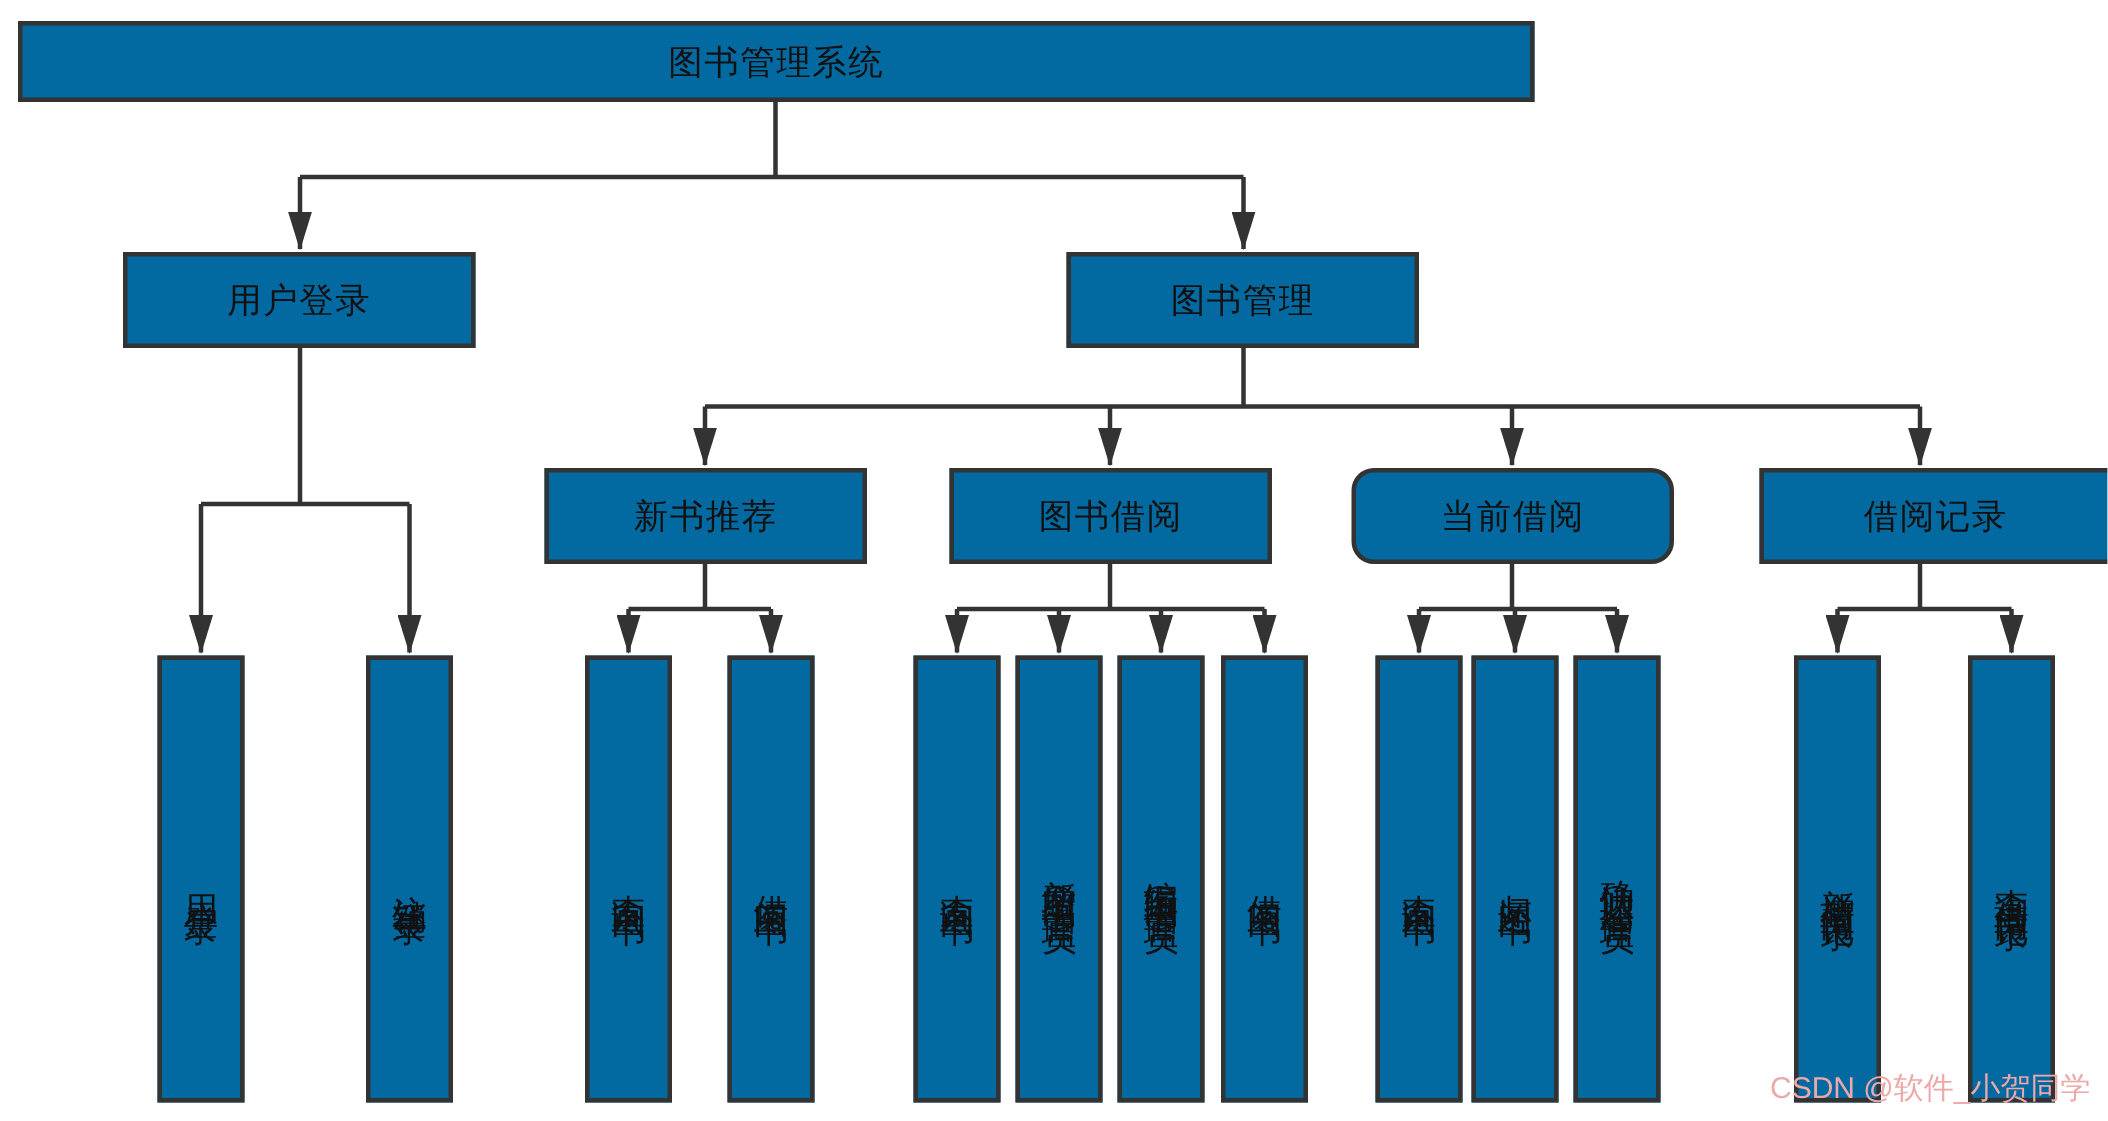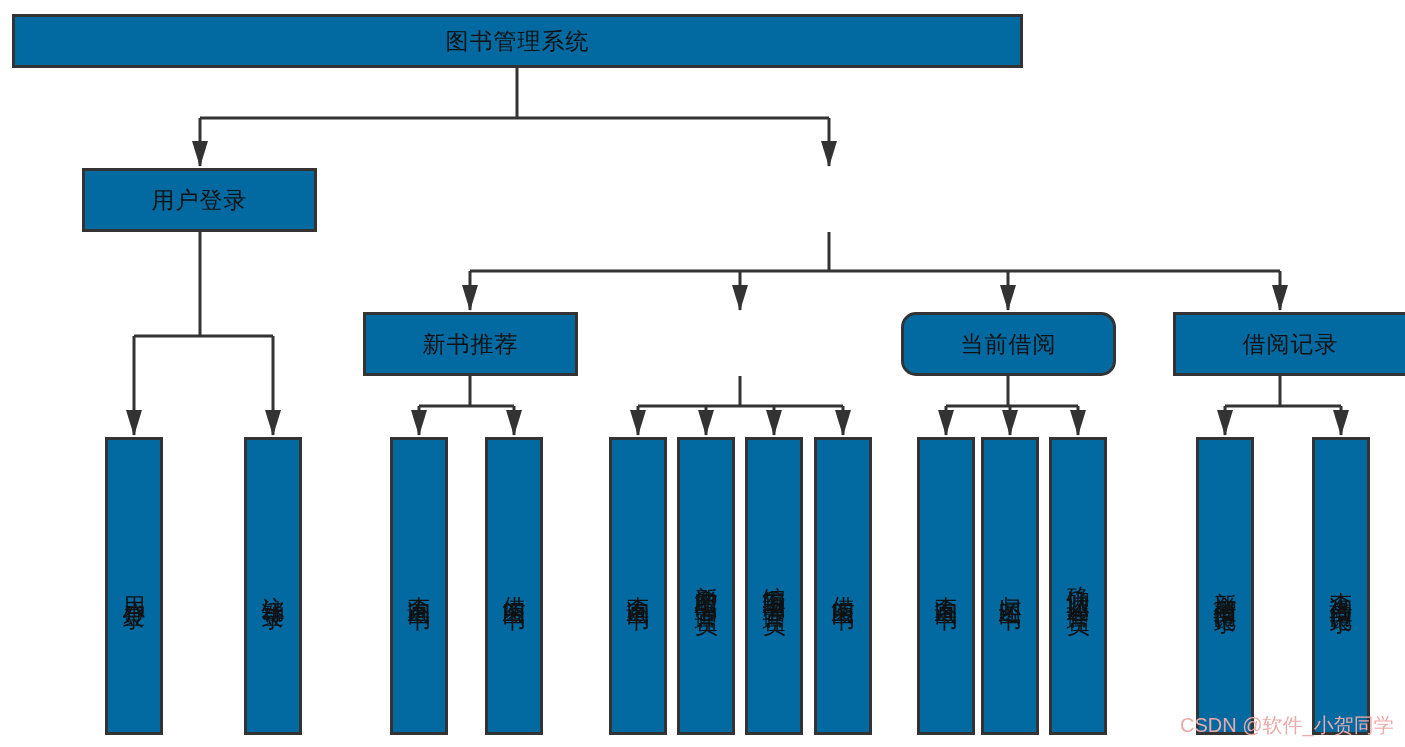--- a/index.html
+++ b/index.html
@@ -116,22 +116,24 @@
       <path d="M1280 376 V406"></path>
       <path d="M1225 406 H1341"></path>
       <path d="M1225 406 V435" marker-end="url(#arrow)"></path>
       <path d="M1341 406 V435" marker-end="url(#arrow)"></path>
     </g>
   </svg>
 
   <div class="node root" style="left:12px; top:14px; width:1011px;">图书管理系统</div>
 
   <div class="node hnode" style="left:82px; top:168px; width:235px;">用户登录</div>
+  <div class="node hnode" style="left:711px; top:168px; width:235px;">图书管理</div>
 
   <div class="node hnode" style="left:363px; top:312px; width:215px;">新书推荐</div>
+  <div class="node hnode" style="left:633px; top:312px; width:215px;">图书借阅</div>
   <div class="node hnode" style="left:901px; top:312px; width:215px;border-radius:15px;">当前借阅</div>
   <div class="node hnode" style="left:1173px; top:312px; width:235px;">借阅记录</div>
 
   <div class="node vnode" style="left:105px;">
     <span class="vtext">用户登录</span>
   </div>
   <div class="node vnode" style="left:244px;">
     <span class="vtext">注销登录</span>
   </div>
 

